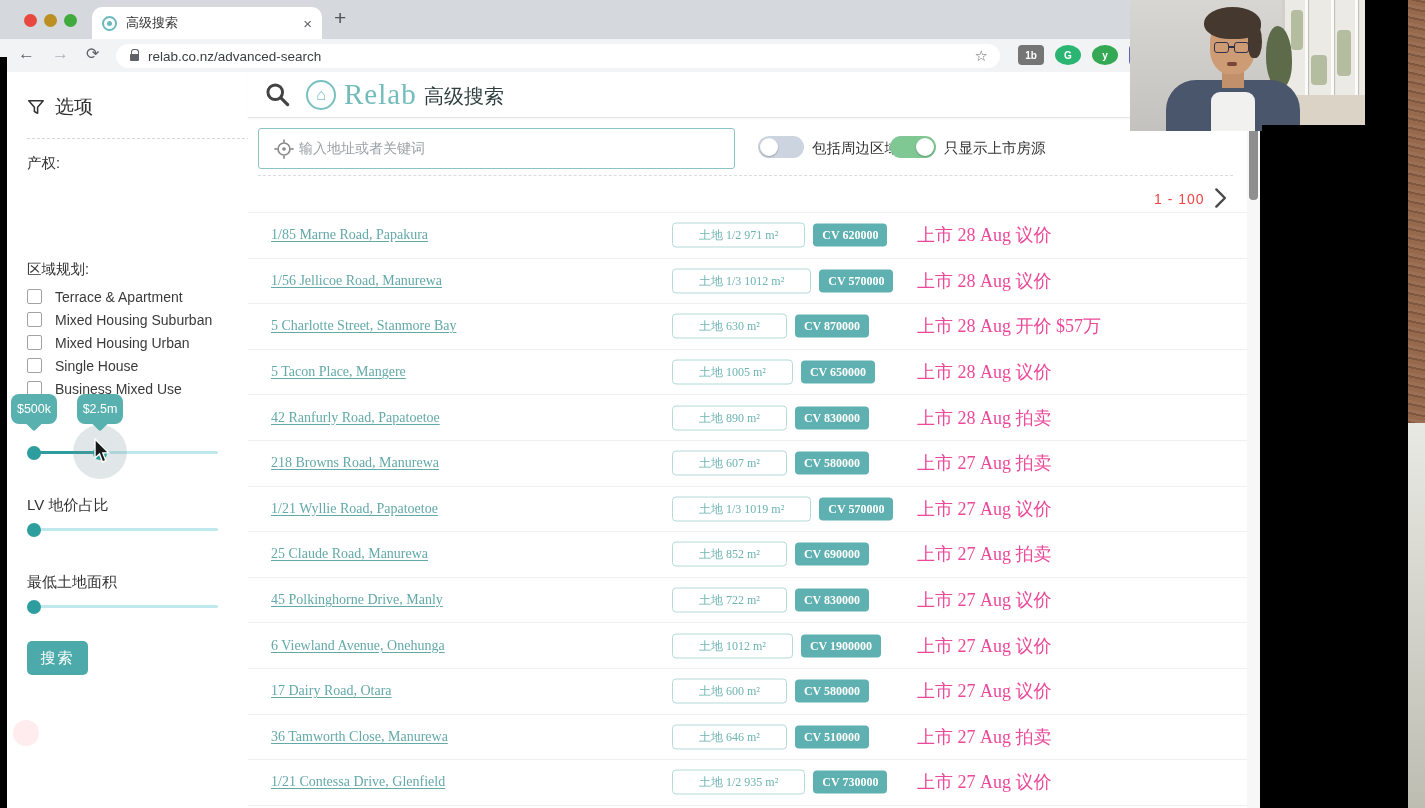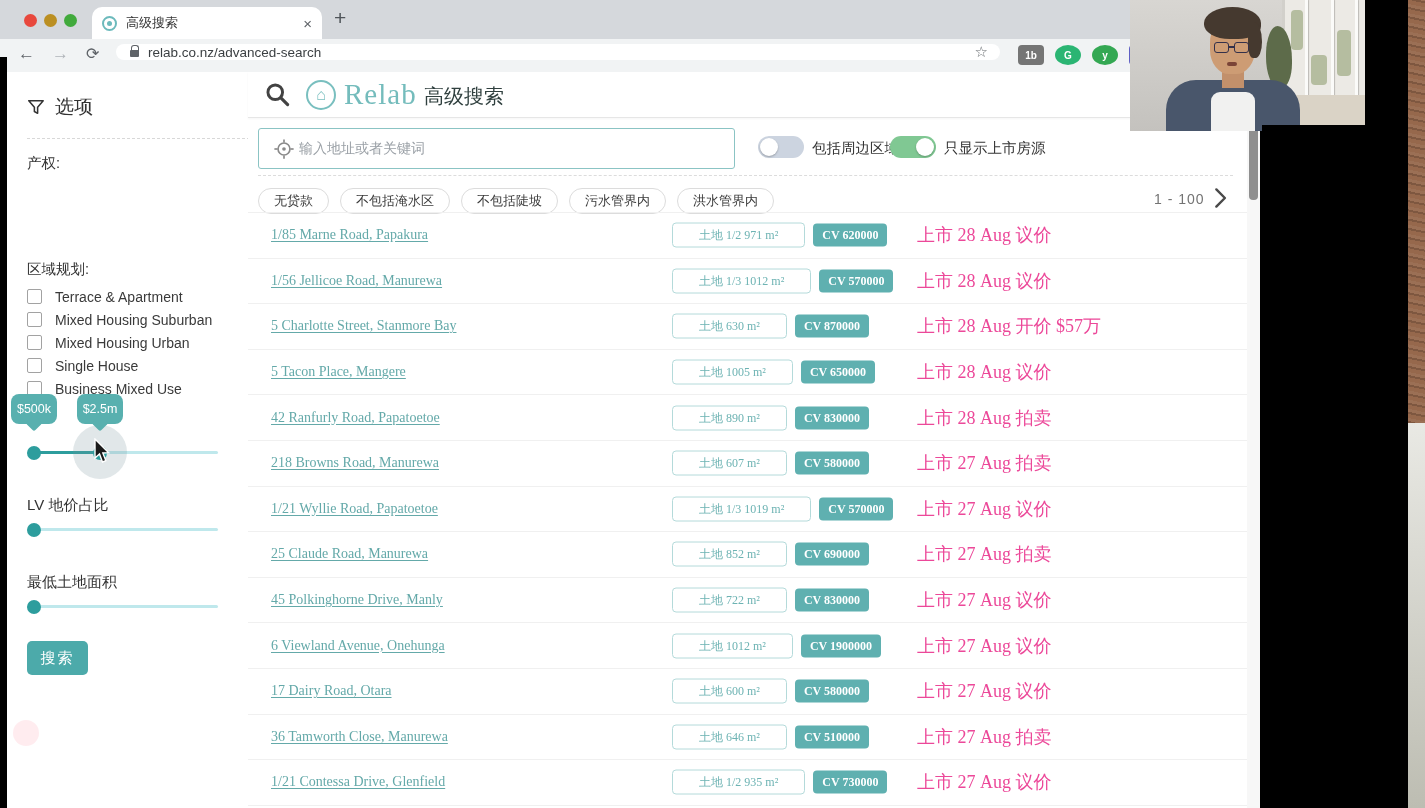--- a/index.html
+++ b/index.html
@@ -18,21 +18,21 @@
   .fav::after { content:''; position:absolute; left:3px; top:3px; width:5px; height:5px; border-radius:50%; background:#6cbabc; }
   #tab-title { font-size:13px; color:#333; margin-left:9px; flex:1; white-space:nowrap; overflow:hidden; }
   #tab-close { font-size:15px; color:#5f6368; cursor:default; }
   #newtab { position:absolute; left:334px; top:6px; font-size:21px; color:#50555a; }
 
   #urlrow { position:absolute; left:0; top:39px; width:1260px; height:33px; background:#f1f3f4; }
   .navbtn { position:absolute; top:5px; font-size:17px; color:#5f6368; }
   #nav-back { left:18px; }
   #nav-fwd { left:52px; color:#b0b4b9; }
   #nav-reload { left:86px; font-size:16px; }
-  #urlpill { position:absolute; left:116px; top:44px; width:884px; height:16px; background:#fff; border-radius:12px; display:flex; align-items:center; padding:0 12px; }
+  #urlpill { position:absolute; left:116px; top:44px; width:884px; height:24px; background:#fff; border-radius:12px; display:flex; align-items:center; padding:0 12px; }
   .lock { width:9px; height:7px; background:#5f6368; border-radius:1px; position:relative; margin:3px 9px 0 2px; flex:none; }
   .lock::before { content:''; position:absolute; top:-5px; left:1px; width:6px; height:6px; border:1.5px solid #5f6368; border-bottom:none; border-radius:3px 3px 0 0; }
   #url-text { font-size:13.5px; color:#3c4043; flex:1; }
   #bookmark-star { font-size:15px; color:#6b6f73; }
   #extrow { position:absolute; left:1018px; top:45px; display:flex; gap:11px; }
   .ext { width:26px; height:20px; display:flex; align-items:center; justify-content:center; color:#fff; font-size:10px; font-weight:bold; }
 
   
   #left-black { position:absolute; left:0; top:57px; width:7px; height:751px; background:#000; z-index:5; }
   #sidebar { position:absolute; left:7px; top:72px; width:277px; height:736px; background:#fff; border-right:1px solid #ececec; }
@@ -77,21 +77,21 @@
   #toggle-listed { left:642px; background:#80c893; }
   #toggle-listed .knob { right:2px; }
   .toggle-label { position:absolute; top:67px; font-size:14.5px; color:#333; }
   #lbl-neighbors { left:564px; }
   #lbl-listed { left:696px; }
   #m-dash { position:absolute; left:10px; right:14px; top:103px; border-top:1px dashed #dcdcdc; }
 
   
   #chips { position:absolute; left:10px; top:116px; display:flex; gap:11px; }
   .chip { height:26px; border:1px solid #dcdcdc; border-radius:13px; background:#fff; display:flex; align-items:center; padding:0 15px; font-size:13px; color:#3a3a3a; white-space:nowrap; }
-  #page-range { position:absolute; left:906px; top:119px; font-size:14px; color:#737373; letter-spacing:1px; }
+  #page-range { position:absolute; left:906px; top:119px; font-size:14px; color:#ef4444; letter-spacing:1px; }
   #page-next { position:absolute; left:963px; top:115px; }
 
   
   #rows { position:absolute; left:0; top:140px; width:100%; height:660px; overflow:hidden; border-top:1px solid #f0f0f0;font-family:Liberation Serif, serif; }
   .prow { position:relative; height:45.6px; border-bottom:1px solid #f0f0f0; }
   .addr { position:absolute; left:23px; top:50%; transform:translateY(-50%); font-size:14px; color:#64a9a9; text-decoration:underline; text-underline-offset:2px; font-weight:500; white-space:nowrap; }
   .badges { position:absolute; left:424px; top:50%; transform:translateY(-50%); display:flex; align-items:center; }
   .land-badge { border:1px solid #b4dada; border-radius:4px; color:#6db3b3; font-size:12px; padding:3px 26px; white-space:nowrap; }
   .cv-badge { background:#5fb0b0; border-radius:4px; color:#fff; font-size:12px; font-weight:bold; padding:4px 9px; margin-left:8px; white-space:nowrap; }
   .status { position:absolute; left:669px; top:50%; transform:translateY(-50%); font-size:18px; color:#ec4899; white-space:nowrap; }
@@ -242,27 +242,20 @@
         <div class="knob"></div>
       </div>
     <div class="toggle-label" id="lbl-neighbors">包括周边区域</div>
     <div class="toggle" id="toggle-listed">
         <div class="knob"></div>
       </div>
     <div class="toggle-label" id="lbl-listed">只显示上市房源</div>
 
     <div id="m-dash"></div>
 
-    <div id="chips">
-        <div class="chip">无贷款</div>
-        <div class="chip">不包括淹水区</div>
-        <div class="chip">不包括陡坡</div>
-        <div class="chip">污水管界内</div>
-        <div class="chip">洪水管界内</div>
-      </div>
     <div id="page-range">1 - 100</div>
     <svg id="page-next" width="18" height="22" viewBox="0 0 12 18">
       <polyline points="3,2 10,9 3,16" fill="none" stroke="#4a4a4a" stroke-width="2" stroke-linecap="round" stroke-linejoin="round"></polyline>
     </svg>
 
     <div id="rows">
         <div class="prow">
           <a class="addr">1/85 Marne Road, Papakura</a>
           <div class="badges">
             <span class="land-badge">土地 1/2 971 m²</span>

